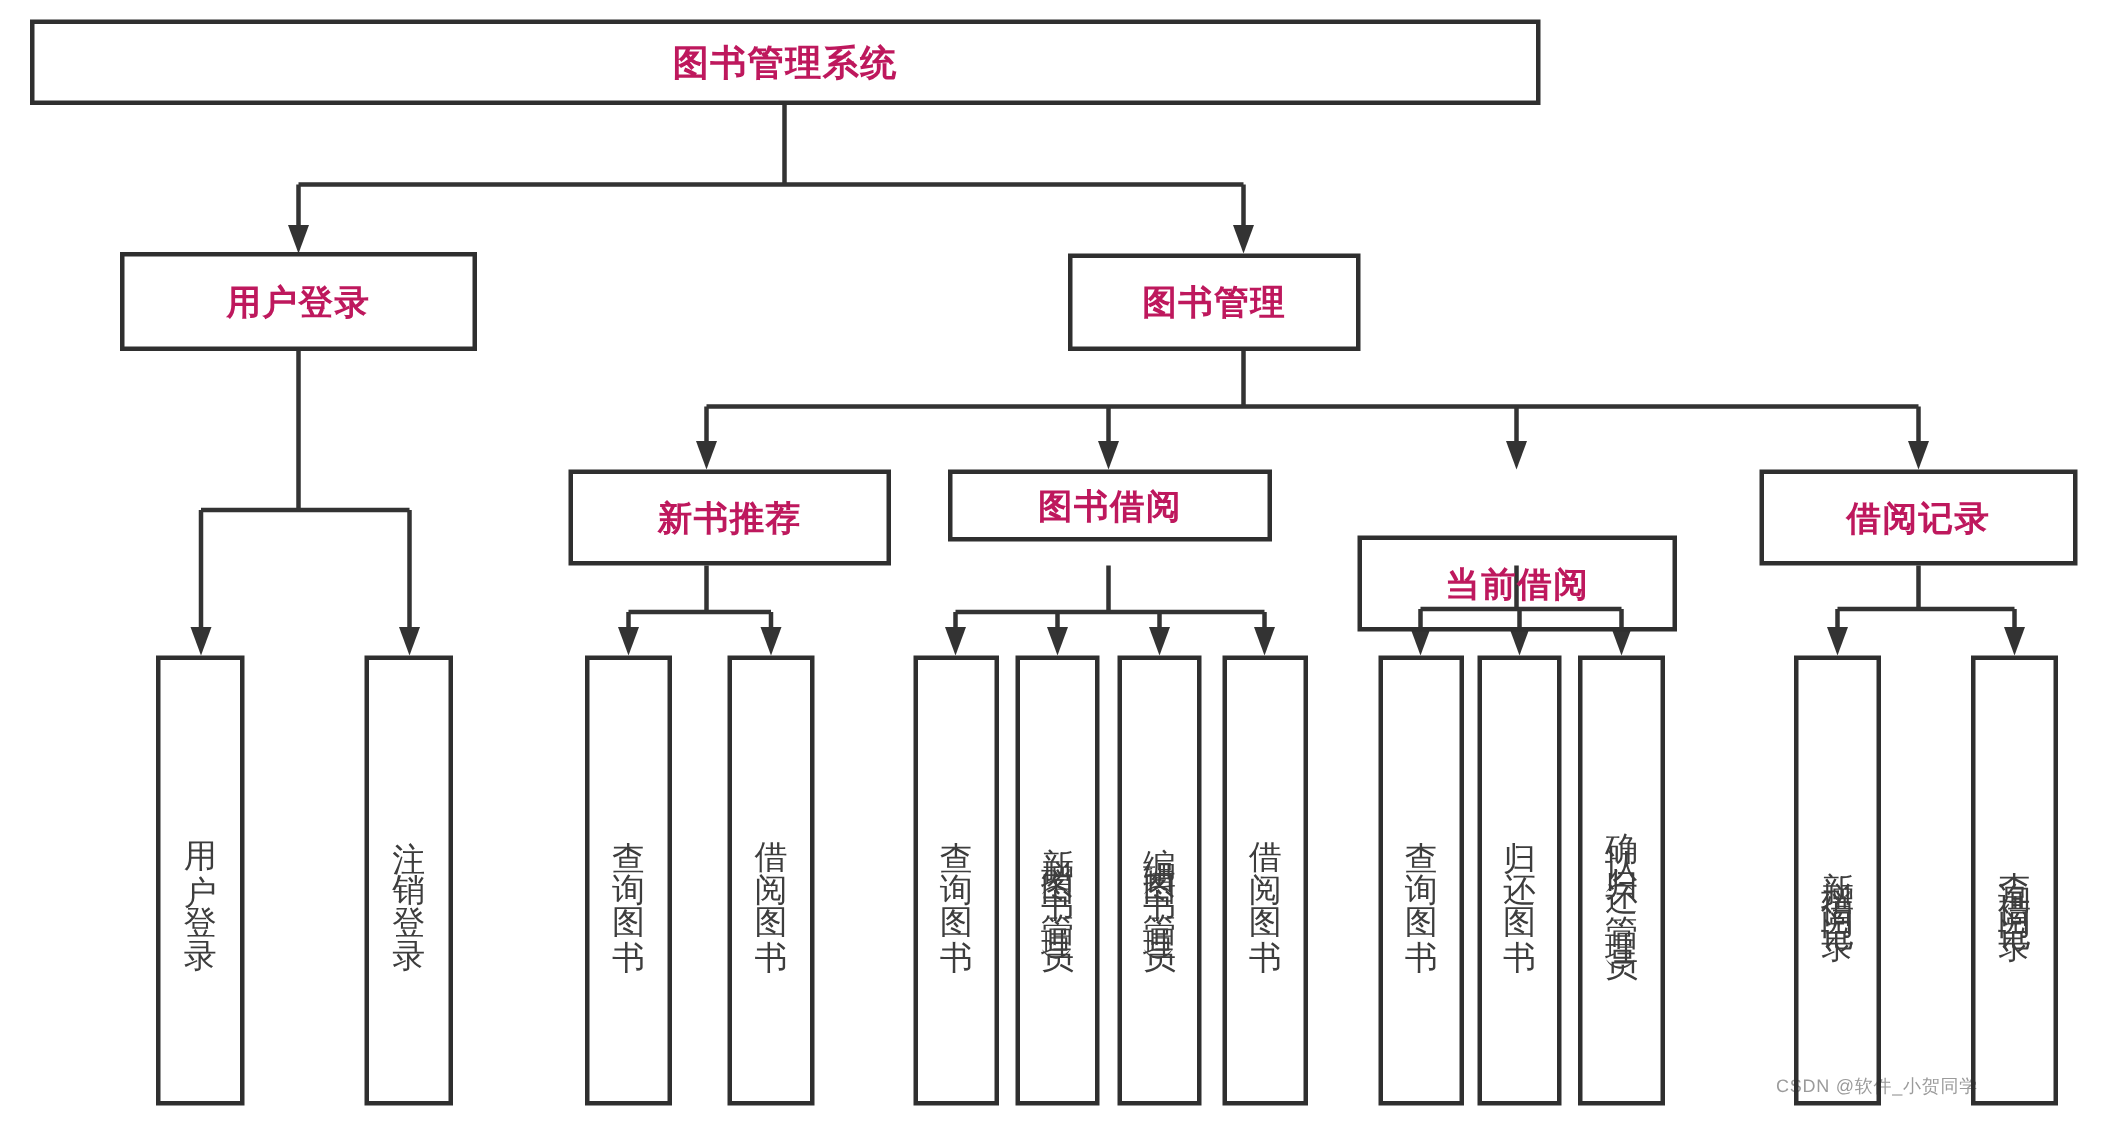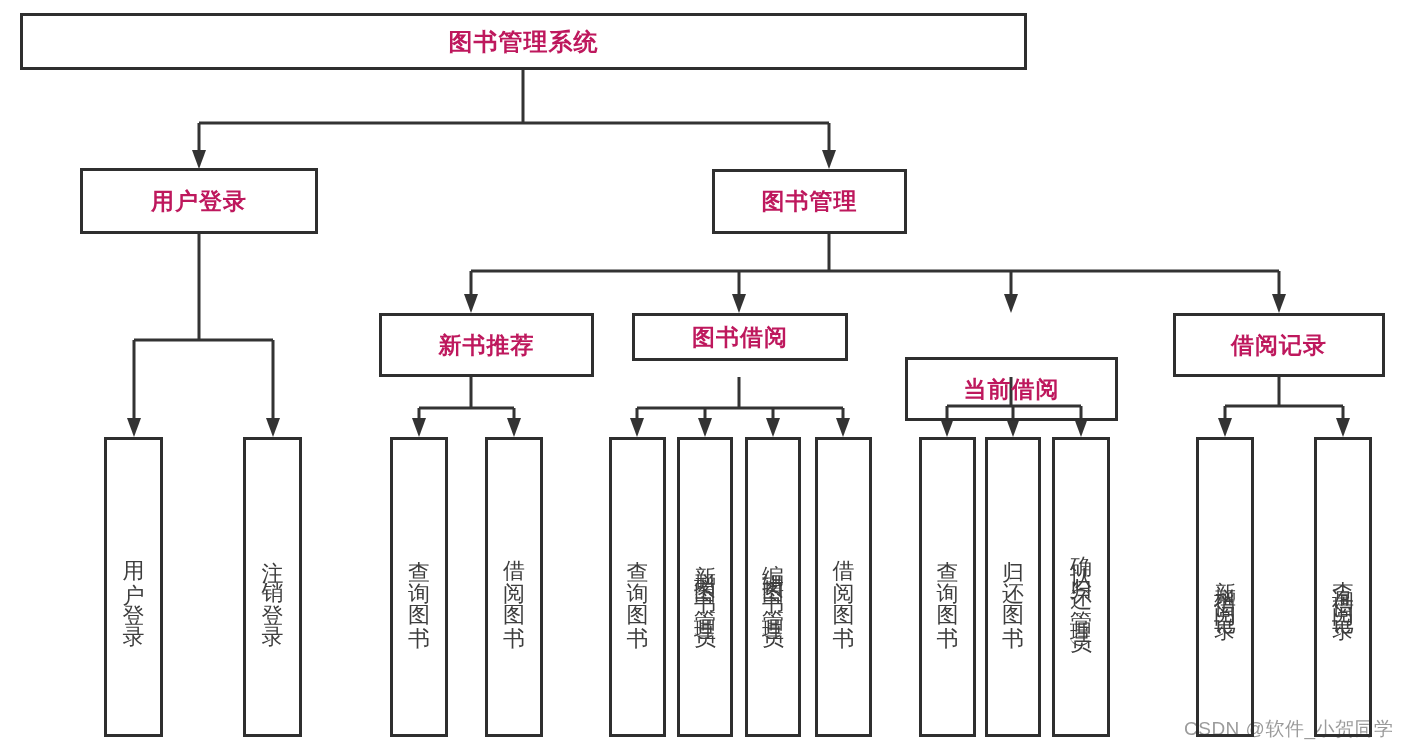--- a/index.html
+++ b/index.html
@@ -42,21 +42,21 @@
     white-space:nowrap;
   }
   .ls-4{letter-spacing:22px;}
   .ls-6{letter-spacing:8px;}
   .ls-8{letter-spacing:11px;}
   .ls-9{letter-spacing:9px;}
   .watermark{
     position:absolute;
     left:1184px;
     top:716px;
-    font-size:19px;
+    font-size:12px;
     letter-spacing:0.5px;
     color:#9b9b9b;
     z-index:1;
     white-space:nowrap;
   }
 </style>
 </head>
 <body>
 
 <div class="canvas">

